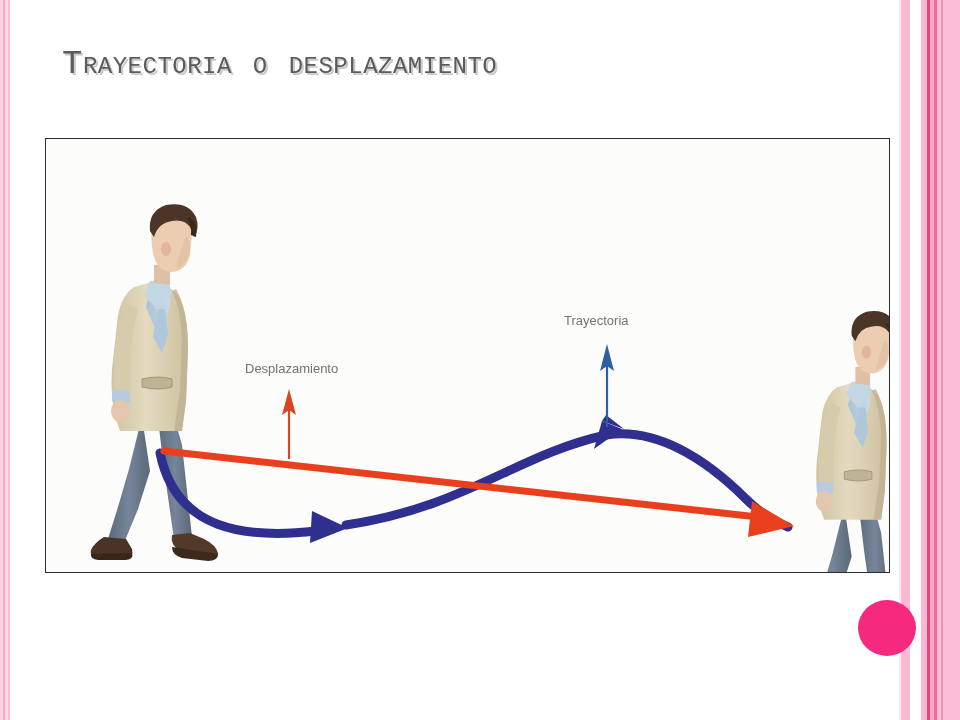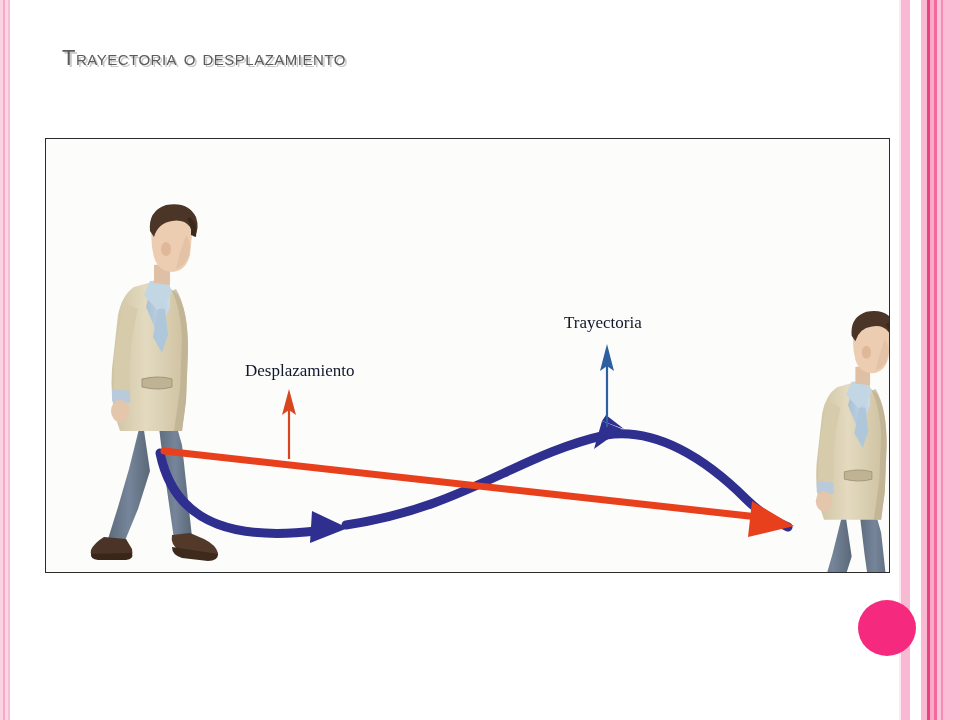--- a/index.html
+++ b/index.html
@@ -14,22 +14,22 @@
   
   .edge-left{position:absolute;left:0;top:0;width:11px;height:720px;}
   .edge-left .s{position:absolute;top:0;height:720px;}
 
   .edge-right{position:absolute;top:0;right:0;width:70px;height:720px;}
   .edge-right .s{position:absolute;top:0;height:720px;}
 
   
   #title{
     position:absolute;left:62px;top:45px;
-    font-family:Liberation Sans, sans-serif;
-    font-size:22px;
+    font-family:Liberation Mono, monospace;
+    font-size:34px;
     font-variant:small-caps;
     letter-spacing:.5px;
     color:#5a5b5d;
     text-shadow:2px 2px 0 #c9c9c9;
     white-space:nowrap;
   }
 
   
   #figure{
     position:absolute;left:45px;top:138px;
@@ -37,23 +37,23 @@
     background:#fcfcfa;
     border:1.5px solid #2b2b2b;
     box-sizing:border-box;
     overflow:hidden;
   }
   #figure svg{position:absolute;left:0;top:0;}
 
   
   .fig-label{
     position:absolute;
-    font-family:Liberation Serif, serif;
-    font-size:17px;
-    color:#0f172a;
+    font-family:Liberation Sans, sans-serif;
+    font-size:13px;
+    color:#737373;
     white-space:nowrap;
   }
   #label-desplazamiento{left:199px;top:222px;}
   #label-trayectoria{left:518px;top:174px;}
 
   
   #dot{
     position:absolute;left:858px;top:600px;
     width:58px;height:56px;border-radius:50%;
     background:#f52a7f;

